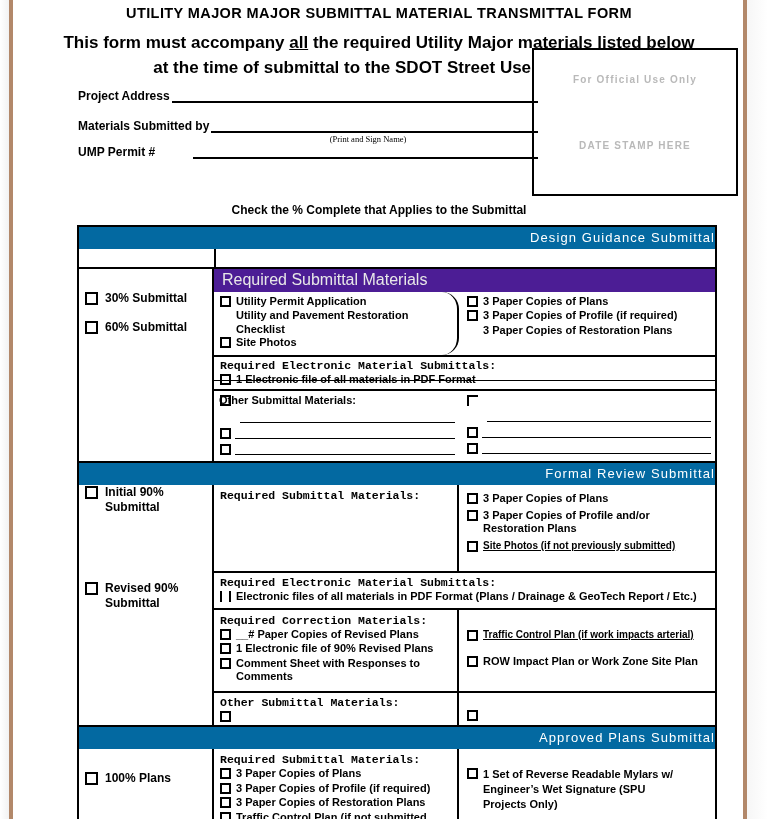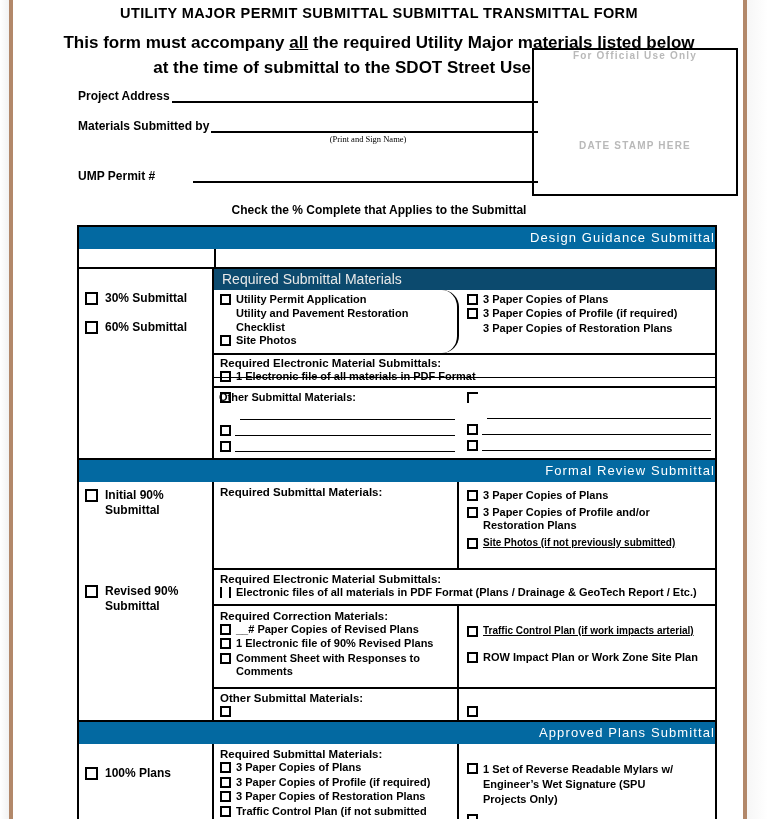--- a/index.html
+++ b/index.html
@@ -37,50 +37,50 @@
         margin-left:120px;font-family:"Liberation Serif",serif;}
 
   .official{
     position:absolute;left:516px;top:48px;width:202px;height:144px;
     border:2px solid #000;background:#fff;
   }
   .official .oftxt{
     position:absolute;left:0;right:0;text-align:center;
     font-size:10px;font-weight:bold;color:#b9b9b9;letter-spacing:1.2px;
   }
-  .official .t1{top:0;}
+  .official .t1{top:24px;}
   .official .t2{top:90px;}
 
   .checkline{
     position:absolute;left:0;right:0;top:203px;text-align:center;
     font-size:12px;font-weight:bold;
   }
 
   
   .tbl{position:absolute;left:61px;top:225px;width:640px;border:2px solid #000;
        border-bottom:none;box-sizing:border-box;}
   .bandrow{background:#0369a1;color:#fff;text-align:right;font-size:13px;
            letter-spacing:1.1px;padding:3px 0 4px;}
 
   .blankrow{display:flex;height:18px;border-bottom:2px solid #000;}
   .blankrow .c1{width:135px;border-right:2px solid #000;}
   .blankrow .c2{flex:1;}
 
-  .subband{background:#0c4a6e;color:#e8e8e8;font-size:14px;padding:2px 0 3px 8px;}
+  .subband{background:#4c1d95;color:#e8e8e8;font-size:16px;padding:2px 0 3px 8px;}
 
   .grid{display:flex;}
   .col-left{width:135px;border-right:2px solid #000;box-sizing:border-box;
             position:relative;padding:8px 0 8px 6px;}
   .col-body{flex:1;box-sizing:border-box;}
 
   .twocol{display:flex;}
   .twocol .a{width:245px;border-right:2px solid #000;box-sizing:border-box;padding:2px 4px 4px 6px;}
   .twocol .b{flex:1;box-sizing:border-box;padding:2px 4px 4px 8px;}
 
-  .hdr{font-size:11.5px;font-weight:bold;margin:1px 0 1px 0;}
+  .hdr{font-size:11.5px;font-weight:bold;margin:1px 0 1px 0;font-family:Liberation Mono, monospace;}
   .hdr.tight{margin-bottom:0;}
 
   .it{display:flex;align-items:flex-start;font-size:11px;font-weight:bold;
       line-height:1.22;margin:1px 0;}
   .it .txt{margin-left:5px;}
   .it.small{font-size:10px;text-decoration:underline;}
   .cb{display:inline-block;width:11px;height:11px;border:2px solid #000;
       background:#fff;flex:0 0 11px;margin-top:1px;box-sizing:border-box;}
   .cb.big{width:13px;height:13px;flex-basis:13px;}
   .indent{margin-left:16px;}
@@ -103,42 +103,42 @@
 <body>
 
 <div class="page">
   <div class="edge-sh l"></div>
   <div class="edge-sh r"></div>
   <div class="edge left"></div>
   <div class="edge right"></div>
 
   <div class="sheet">
 
-    <div class="doc-title">UTILITY MAJOR PERMIT SUBMITTAL SUBMITTAL TRANSMITTAL FORM</div>
+    <div class="doc-title">UTILITY MAJOR MAJOR SUBMITTAL MATERIAL TRANSMITTAL FORM</div>
 
     <div class="subtitle">
       <span>This form must accompany </span><u>all</u><span> the required Utility Major materials listed below at the time of submittal to the SDOT Street Use Counter.</span>
     </div>
 
     <div class="official">
       <div class="oftxt t1">For Official Use Only</div>
       <div class="oftxt t2">DATE STAMP HERE</div>
     </div>
 
     <div class="fields">
       <div class="frow" style="margin-top:6px;">
         <span class="lab">Project Address</span>
         <span class="line"></span>
       </div>
       <div class="frow" style="margin-top:15px;">
         <span class="lab">Materials Submitted by</span>
         <span class="line"></span>
       </div>
       <div class="hint">(Print and Sign  Name)</div>
-      <div class="frow" style="margin-top:24px;gap:36px;">
+      <div class="frow" style="gap:36px;">
         <span class="lab">UMP Permit #</span>
         <span class="line"></span>
       </div>
     </div>
 
     <div class="checkline">Check the % Complete that Applies to the Submittal</div>
 
     <div class="tbl">
 
       <div class="bandrow">Design Guidance Submittal</div>
@@ -238,21 +238,21 @@
                 <span class="blankline"></span>
               </div>
             </div>
           </div>
         </div>
       </div>
 
       <div class="bandrow" style="border-top:2px solid #000;">Formal Review  Submittal</div>
 
       <div class="grid">
-        <div class="col-left" style="padding-top:6px;">
+        <div class="col-left" style="padding-top:0;">
           <div class="bigcheck">
             <span class="cb big"></span>
             <span class="lab" style="display:inline-block;width:86px;">Initial 90% Submittal</span>
           </div>
           <div class="bigcheck" style="margin-top:66px;">
             <span class="cb big"></span>
             <span class="lab" style="display:inline-block;width:86px;">Revised 90% Submittal</span>
           </div>
         </div>
 

